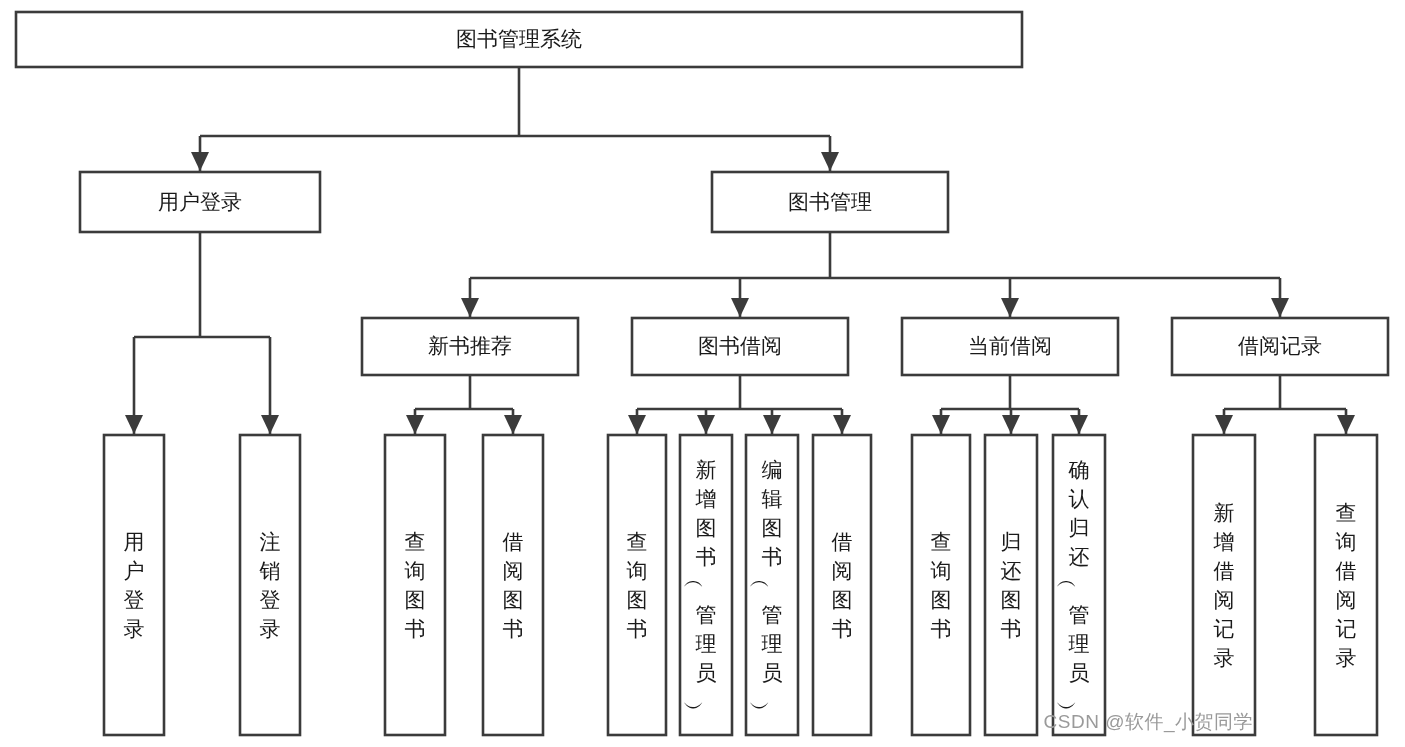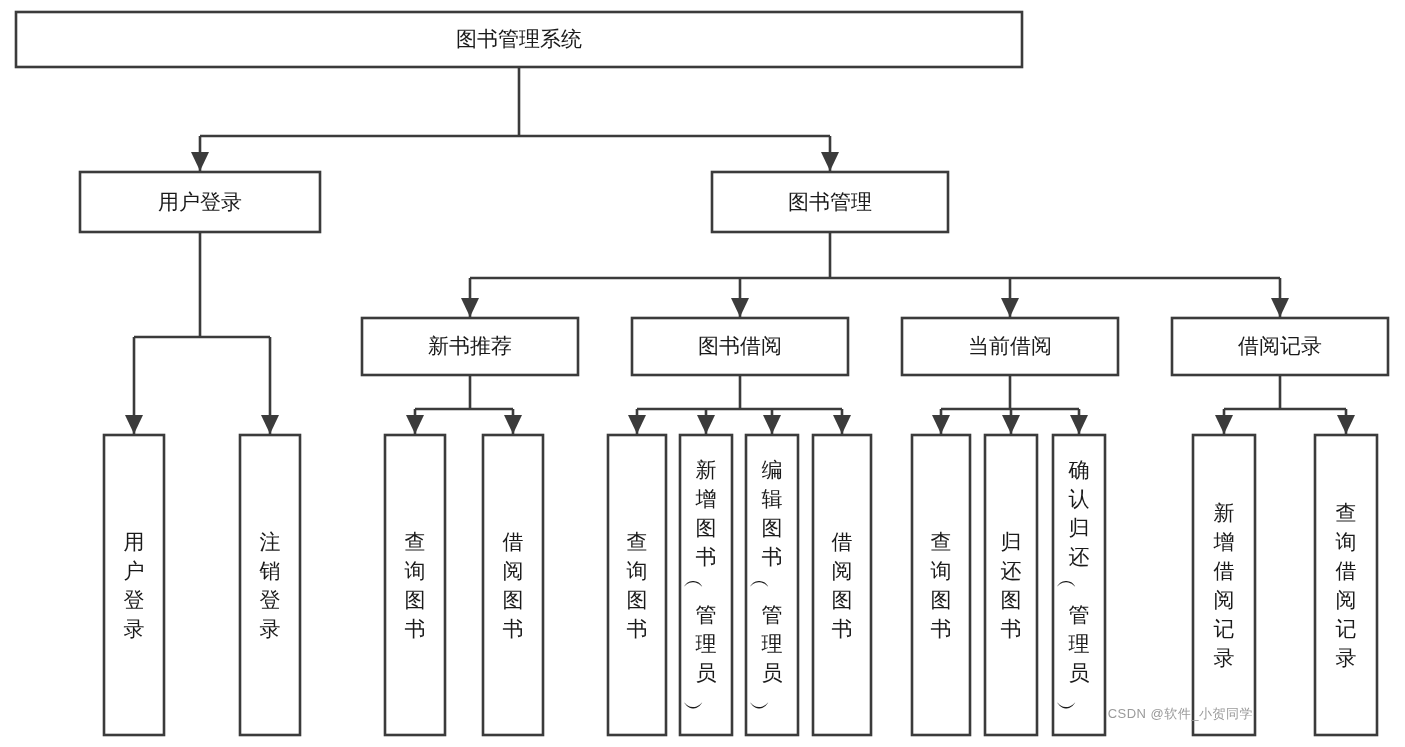--- a/index.html
+++ b/index.html
@@ -50,23 +50,23 @@
   }
   .node-label-v {
     font-family: "Liberation Sans", "DejaVu Sans", sans-serif;
     font-size: 21px;
     fill: #1a1a1a;
     text-anchor: middle;
   }
   .watermark {
     position: absolute;
     right: 10px;
-    bottom: 24px;
-    font-family: "Liberation Sans", "DejaVu Sans", sans-serif;
-    font-size: 13px;
+    bottom: 12px;
+    font-family: "Liberation Sans", "DejaVu Sans", sans-serif;
+    font-size: 19px;
     color: #9a9a9a;
     letter-spacing: 0.5px;
     white-space: nowrap;
     pointer-events: none;
   }
 </style>
 </head>
 <body>
 
 <div id="diagram-root">

